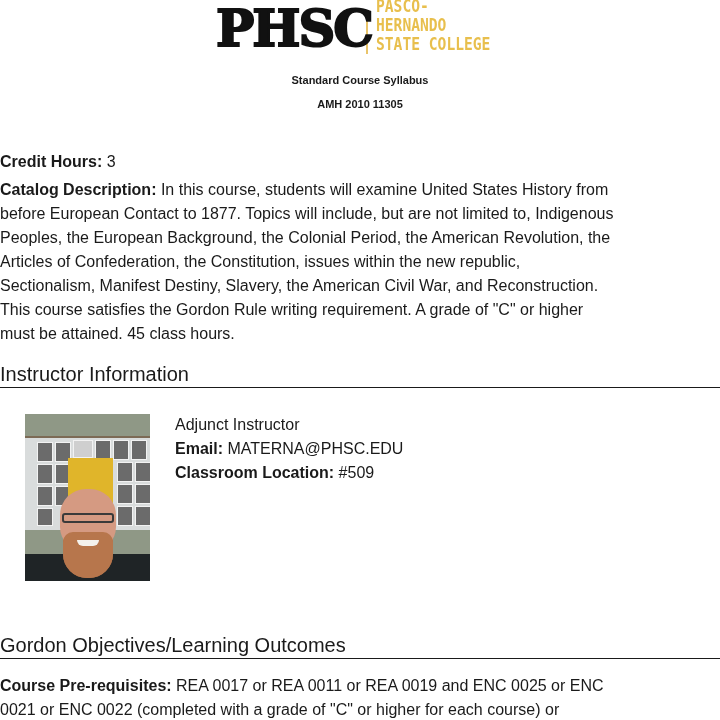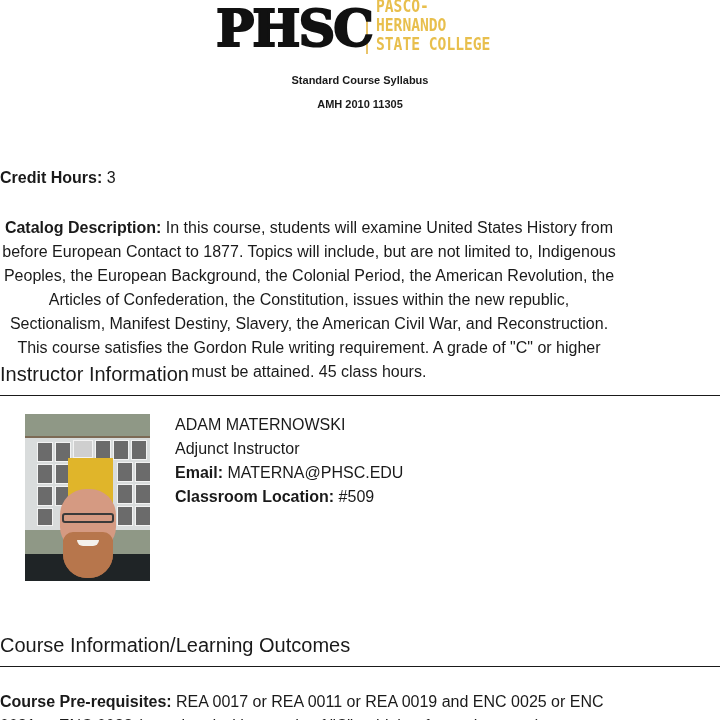--- a/index.html
+++ b/index.html
@@ -76,36 +76,35 @@
       line-height: 24px;
     }
     .title-line { display: block; }
 
     .field {
       position: absolute;
       left: 0;
       width: 618px;
       font-size: 16px;
       line-height: 24px;
-      margin-top: 16px;
     }
     .label { font-weight: bold; }
 
     .credit { top: 150px; }
-    .catalog { top: 200px; text-align: center; }
+    .catalog { top: 178px; }
 
     .section-heading {
       position: absolute;
       left: 0;
       width: 720px;
       font-size: 20px;
       line-height: 26px;
       color: #1a1a1a;
       border-bottom: 1.5px solid #1a1a1a;
-      padding-bottom: 8px;
+      padding-bottom: 0;
     }
     .instructor-heading { top: 361px; }
     .objectives-heading { top: 632px; }
 
     .photo {
       position: absolute;
       top: 414px;
       left: 25px;
       width: 125px;
       height: 167px;
@@ -182,23 +181,22 @@
     <div class="yellow"></div>
     <div class="shirt"></div>
     <div class="beard"></div>
     <div class="head"></div>
     <div class="beard" style="top:118px;height:46px;"></div>
     <div class="glasses"></div>
     <div class="smile"></div>
   </div>
 
   <div class="info">
-    <span class="info-line">ADAM MATERNOWSKI</span>
     <span class="info-line">Adjunct Instructor</span>
     <span class="info-line"><span class="label">Email:</span><span> MATERNA@PHSC.EDU</span></span>
     <span class="info-line"><span class="label">Classroom Location:</span><span> #509</span></span>
   </div>
 
-  <div class="section-heading objectives-heading">Course Information/Learning Outcomes</div>
+  <div class="section-heading objectives-heading">Gordon Objectives/Learning Outcomes</div>
 
   <div class="field prereq"><span class="label">Course Pre-requisites:</span><span> REA 0017 or REA 0011 or REA 0019 and ENC 0025 or ENC 0021 or ENC 0022 (completed with a grade of "C" or higher for each course) or appropriate placement test scores.</span></div>
 
 </div>
 
 </body></html>

